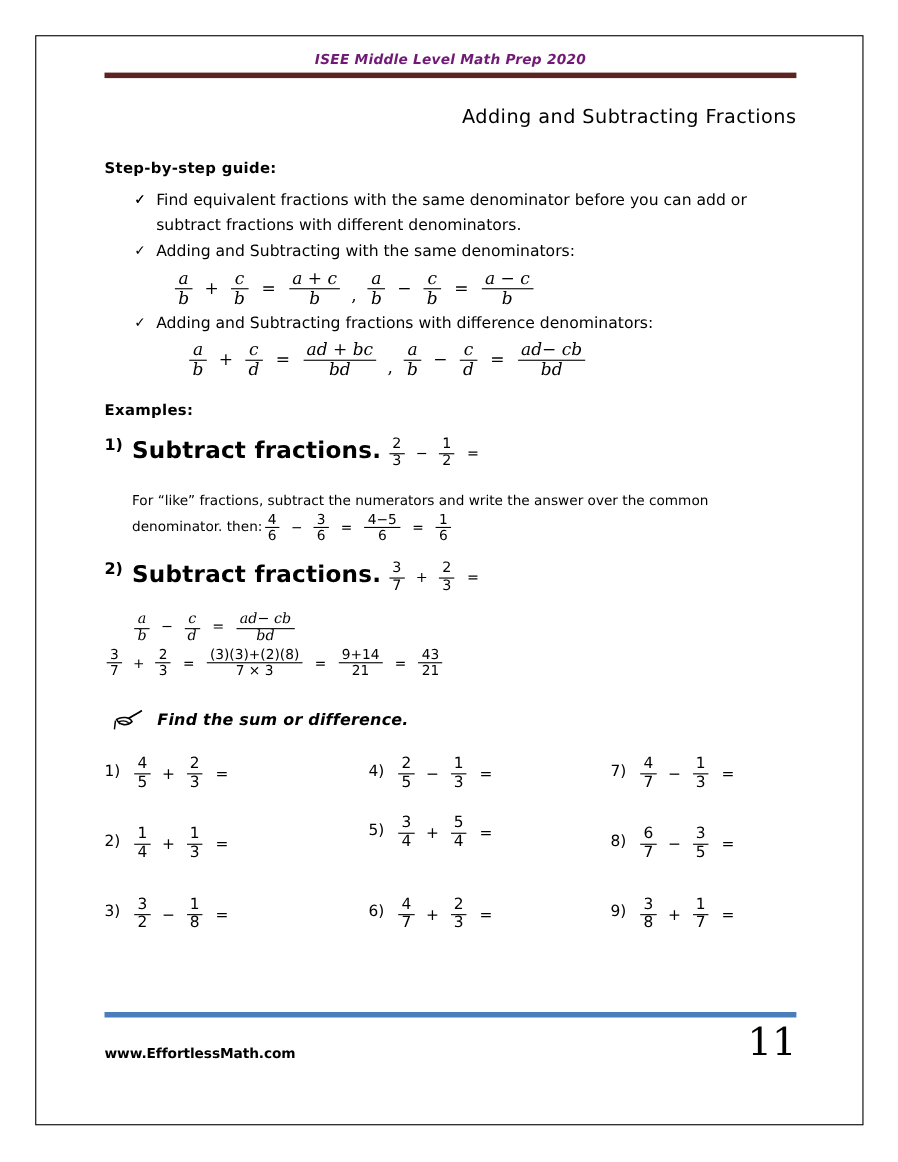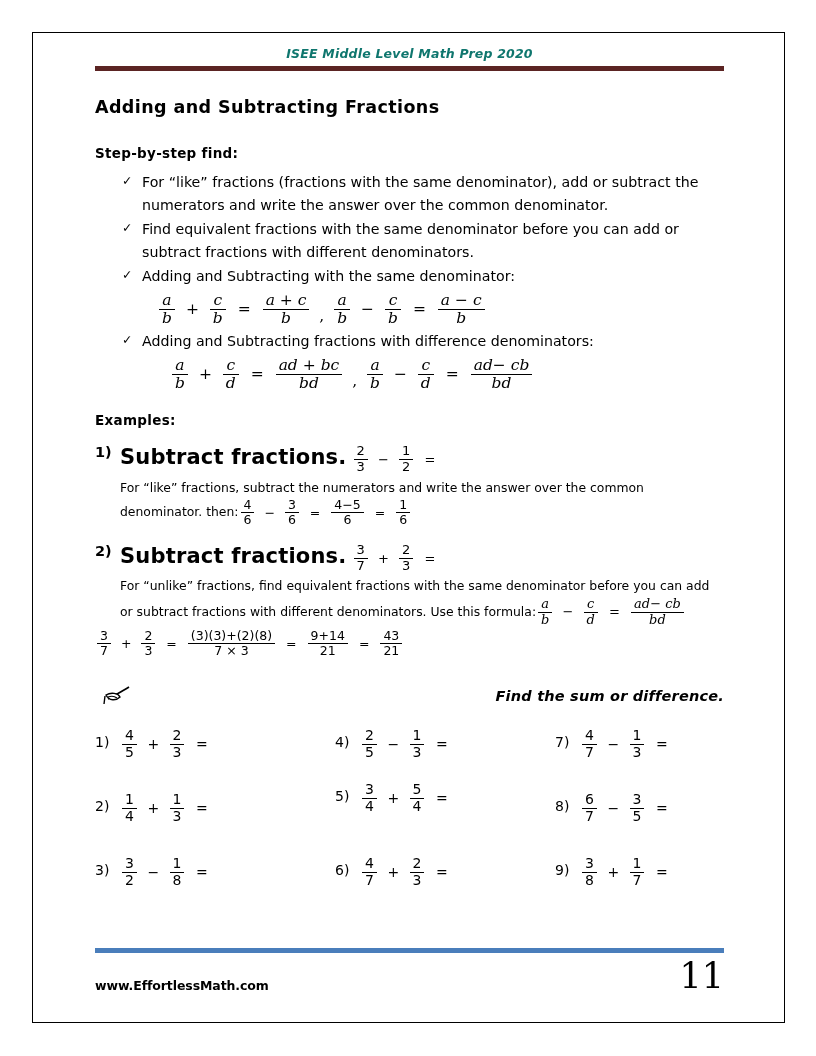--- a/index.html
+++ b/index.html
@@ -36,35 +36,35 @@
   }
 
   
   .running-head {
     text-align: center;
     font-family: "DejaVu Sans", sans-serif;
     font-weight: bold;
     font-style: italic;
     font-size: 12.5px;
     letter-spacing: 0.2px;
-    color: #0f766e;
+    color: #701a75;
     padding-bottom: 3px;
   }
   .rule-top {
     height: 5px;
     background: #5B2423;
     width: 100%;
     margin-top: 2px;
   }
 
   
   .page-title {
-    text-align: left;
+    text-align: right;
     font-family: "DejaVu Sans", sans-serif;
-    font-weight: bold;
+    font-weight: normal;
     font-size: 17.5px;
     letter-spacing: 0.4px;
     margin-top: 26px;
   }
 
   
   .guide-heading {
     font-weight: bold;
     font-size: 13.5px;
     letter-spacing: 0.3px;
@@ -170,35 +170,34 @@
     font-size: 14.5px;
   }
   .ex-title {
     font-weight: bold;
     font-size: 21px;
     letter-spacing: 0.2px;
   }
   .ex-body {
     font-size: 12.4px;
     line-height: 1.75;
-    margin-top: 2px;
+    margin-top: 16px;
   }
   .ex-work {
     font-size: 12.5px;
     margin-top: 2px;
   }
 
   
   .exercise-prompt {
     margin-top: 28px;
     margin-left: 8px;
     display: flex;
     align-items: center;
     gap: 12px;
-    justify-content: space-between;
   }
   .quill-icon svg { display: block; }
   .exercise-prompt .label {
     font-weight: bold;
     font-style: italic;
     font-size: 14.5px;
     letter-spacing: 0.2px;
   }
 
   
@@ -219,21 +218,21 @@
     left: 0;
     top: 6px;
     font-size: 14px;
   }
   .ex-item.raise { position: relative; top: -10px; }
 
   
   .footer {
     position: absolute;
     left: 95px;
-    top: 948px;
+    top: 920px;
     width: 629px;
   }
   .rule-bottom {
     height: 5px;
     background: #4A7EBB;
     width: 100%;
   }
   .footer-row {
     display: flex;
     align-items: flex-end;
@@ -256,37 +255,36 @@
 
 <div id="page-frame"></div>
 
 <div id="content">
 
   <div class="running-head">ISEE Middle Level Math Prep 2020</div>
   <div class="rule-top"></div>
 
   <div class="page-title">Adding and Subtracting Fractions</div>
 
-  <div class="guide-heading">Step-by-step find:</div>
+  <div class="guide-heading">Step-by-step guide:</div>
 
   <ul class="guide-list">
 
     <li>
       <span class="check-icon">✓</span>
-      <span>For “like” fractions (fractions with the same denominator), add or subtract the numerators and write the answer over the common denominator.</span>
     </li>
 
     <li>
       <span class="check-icon">✓</span>
       <span>Find equivalent fractions with the same denominator before you can add or subtract fractions with different denominators.</span>
     </li>
 
     <li>
       <span class="check-icon">✓</span>
-      <span>Adding and Subtracting with the same denominator:</span>
+      <span>Adding and Subtracting with the same denominators:</span>
       <div class="formula-line">
         <span class="math">
           <span class="frac"><span class="num">a</span><span class="den">b</span></span>
           <span class="op">+</span>
           <span class="frac"><span class="num">c</span><span class="den">b</span></span>
           <span class="eqop">=</span>
           <span class="frac"><span class="num">a + c</span><span class="den">b</span></span>
         </span>
         <span class="comma">,</span>
         <span class="math">
@@ -350,21 +348,21 @@
   <div class="example">
     <span class="ex-num">2)</span>
     <span class="ex-title">Subtract fractions.</span>
     <span class="math-sans" style="font-size:13px;">
       <span class="frac"><span class="num">3</span><span class="den">7</span></span>
       <span class="op">+</span>
       <span class="frac"><span class="num">2</span><span class="den">3</span></span>
       <span class="eqop">=</span>
     </span>
     <div class="ex-body">
-      <span>For “unlike” fractions, find equivalent fractions with the same denominator before you can add or subtract fractions with different denominators. Use this formula:</span><span class="math" style="font-size:13px;">
+      <span class="math" style="font-size:13px;">
         <span class="frac"><span class="num">a</span><span class="den">b</span></span>
         <span class="op">−</span>
         <span class="frac"><span class="num">c</span><span class="den">d</span></span>
         <span class="eqop">=</span>
         <span class="frac"><span class="num">ad− cb</span><span class="den">bd</span></span>
       </span>
     </div>
     <div class="ex-work" style="margin-left:-25px;">
       <span class="math-sans" style="font-size:12.5px;">
         <span class="frac"><span class="num">3</span><span class="den">7</span></span>

